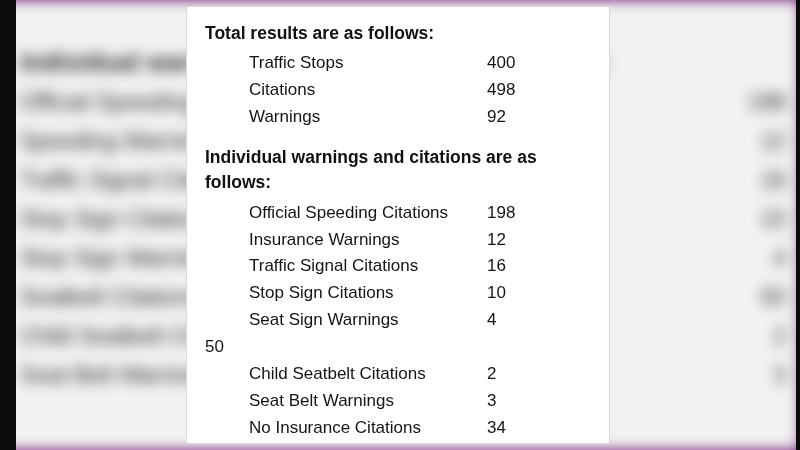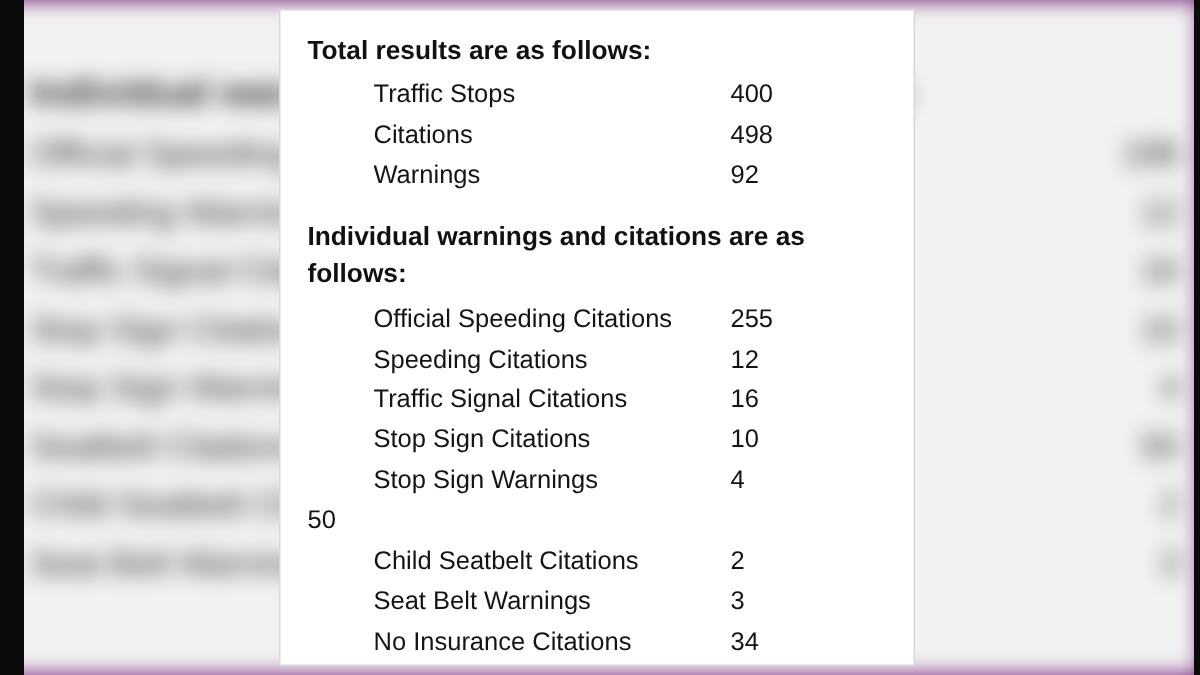--- a/index.html
+++ b/index.html
@@ -167,36 +167,36 @@
       <span class="label">Warnings</span>
       <span class="value">92</span>
     </div>
 
     <div class="spacer"></div>
 
     <h2>Individual warnings and citations are as follows:</h2>
 
     <div class="row">
       <span class="label">Official Speeding Citations</span>
-      <span class="value">255</span>
-    </div>
-    <div class="row">
-      <span class="label">Speeding Citations</span>
+      <span class="value">198</span>
+    </div>
+    <div class="row">
+      <span class="label">Insurance Warnings</span>
       <span class="value">12</span>
     </div>
     <div class="row">
       <span class="label">Traffic Signal Citations</span>
       <span class="value">16</span>
     </div>
     <div class="row">
       <span class="label">Stop Sign Citations</span>
       <span class="value">10</span>
     </div>
     <div class="row">
-      <span class="label">Stop Sign Warnings</span>
+      <span class="label">Seat Sign Warnings</span>
       <span class="value">4</span>
     </div>
     <div class="row">
       <span class="value">50</span>
     </div>
     <div class="row">
       <span class="label">Child Seatbelt Citations</span>
       <span class="value">2</span>
     </div>
     <div class="row">

